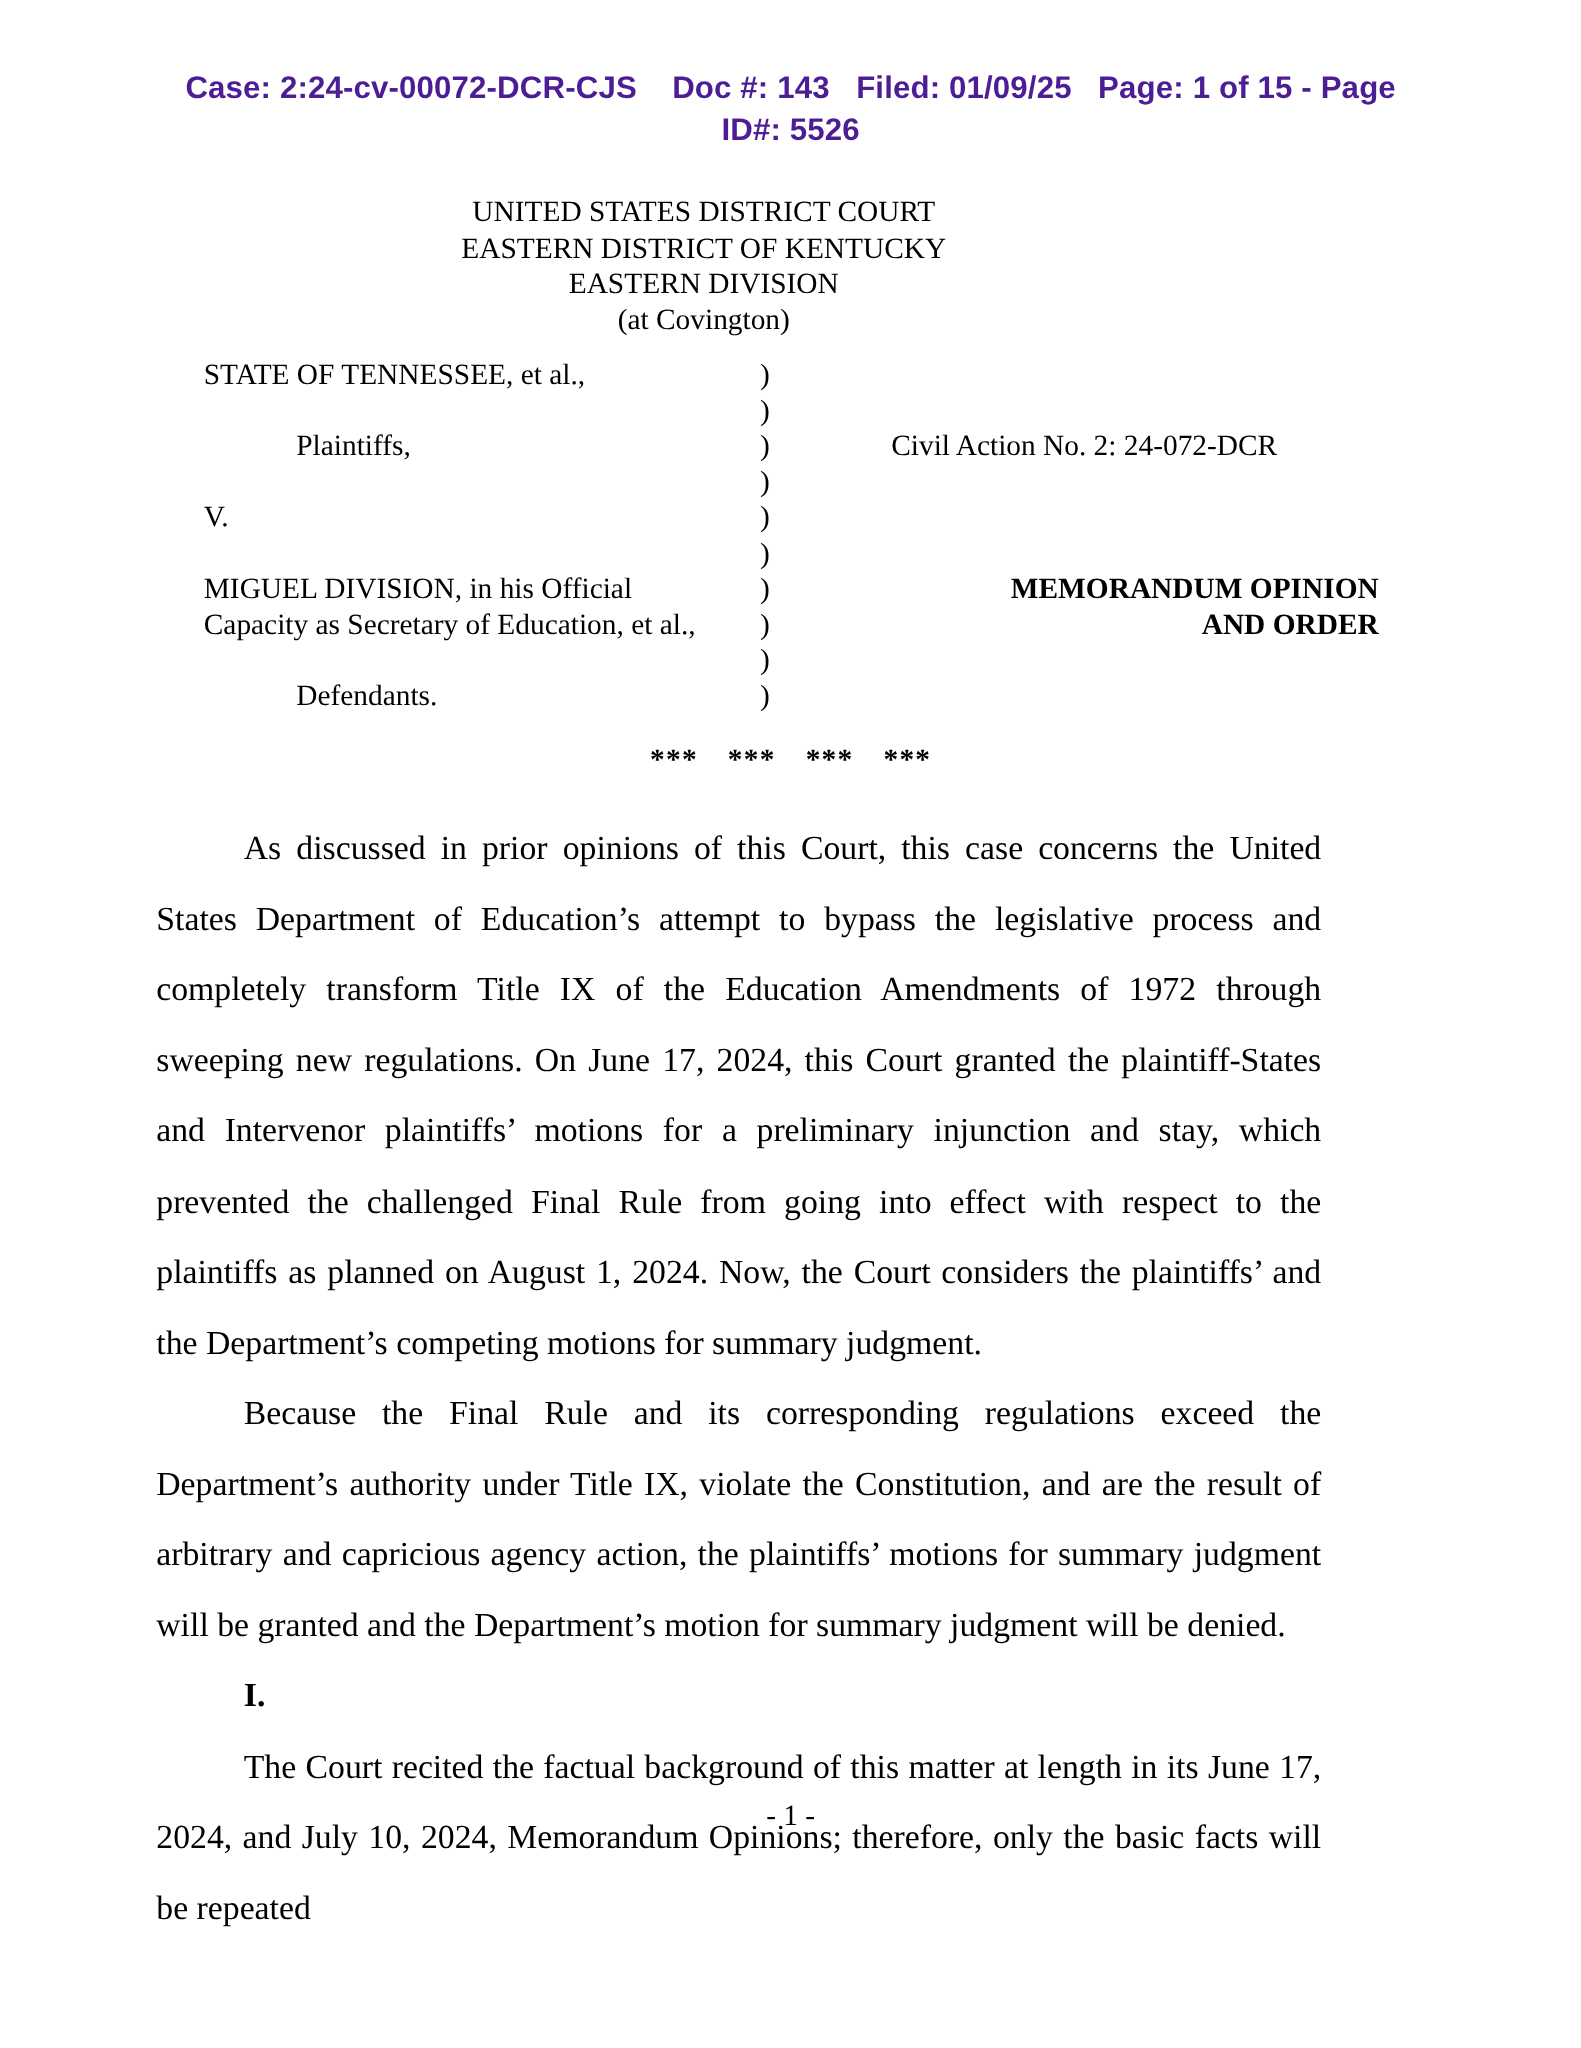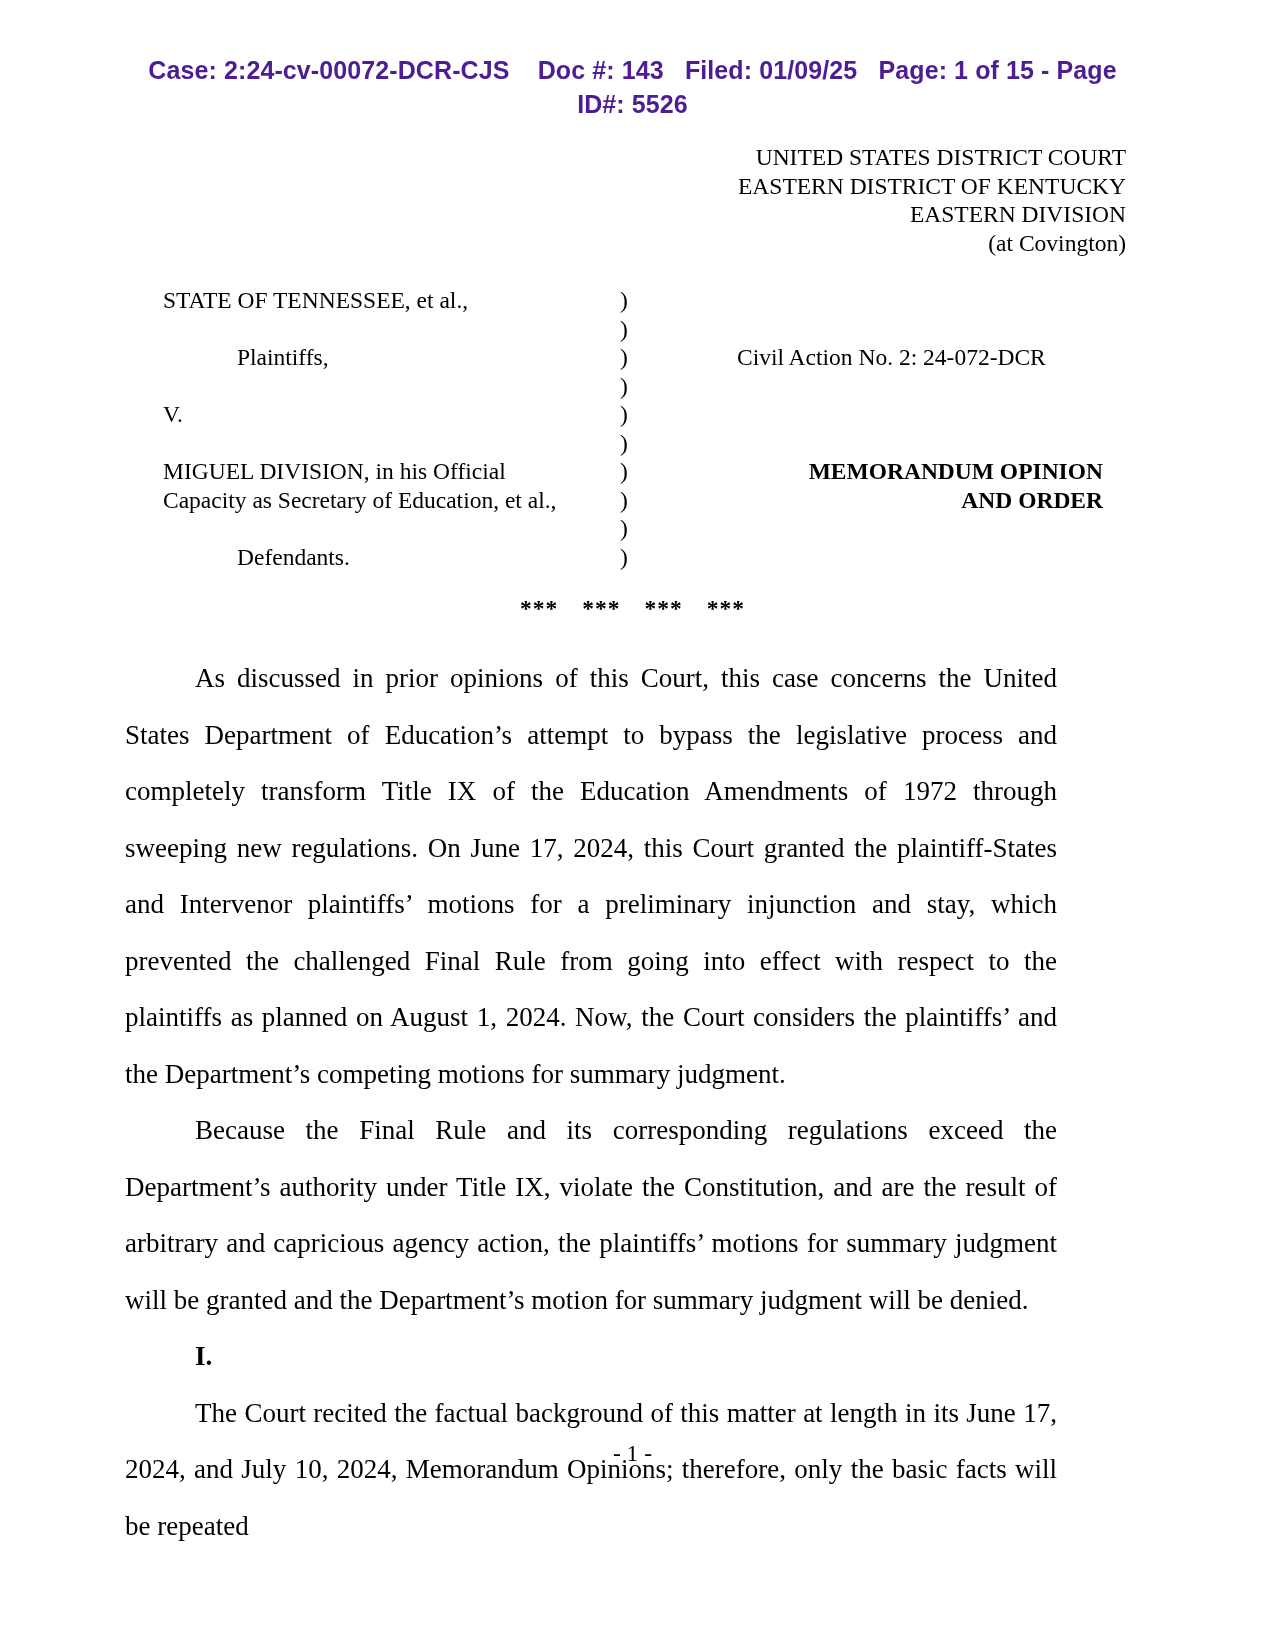--- a/index.html
+++ b/index.html
@@ -36,43 +36,43 @@
     line-height: 1.35;
     letter-spacing: 0.1px;
     margin-top: 32px;
   }
   .ecf-stamp .seg { white-space: pre; }
   .ecf-line2 { display: block; }
 
   
   .court-block {
     position: absolute;
-    top: 143px;
+    top: 156px;
     left: 0;
     width: 1126px;
-    text-align: right;
+    text-align: center;
     font-size: 23.5px;
     line-height: 28.5px;
   }
   .court-block div { white-space: nowrap; }
   .court-city { }
 
   
   .caption {
     position: absolute;
     top: 286px;
     left: 163px;
     width: 940px;
     font-size: 23.5px;
     line-height: 28.5px;
   }
   .caption-grid {
     display: grid;
     grid-template-columns: 445px 30px 1fr;
-    column-gap: 12px;
+    column-gap: 0;
   }
   .cap-left { }
   .cap-paren { text-align: left; }
   .cap-right { padding-left: 75px; }
   .row { min-height: 28.5px; }
   .indent { padding-left: 74px; }
   .justify2 {
     text-align: justify;
     text-align-last: left;
     width: 425px;

